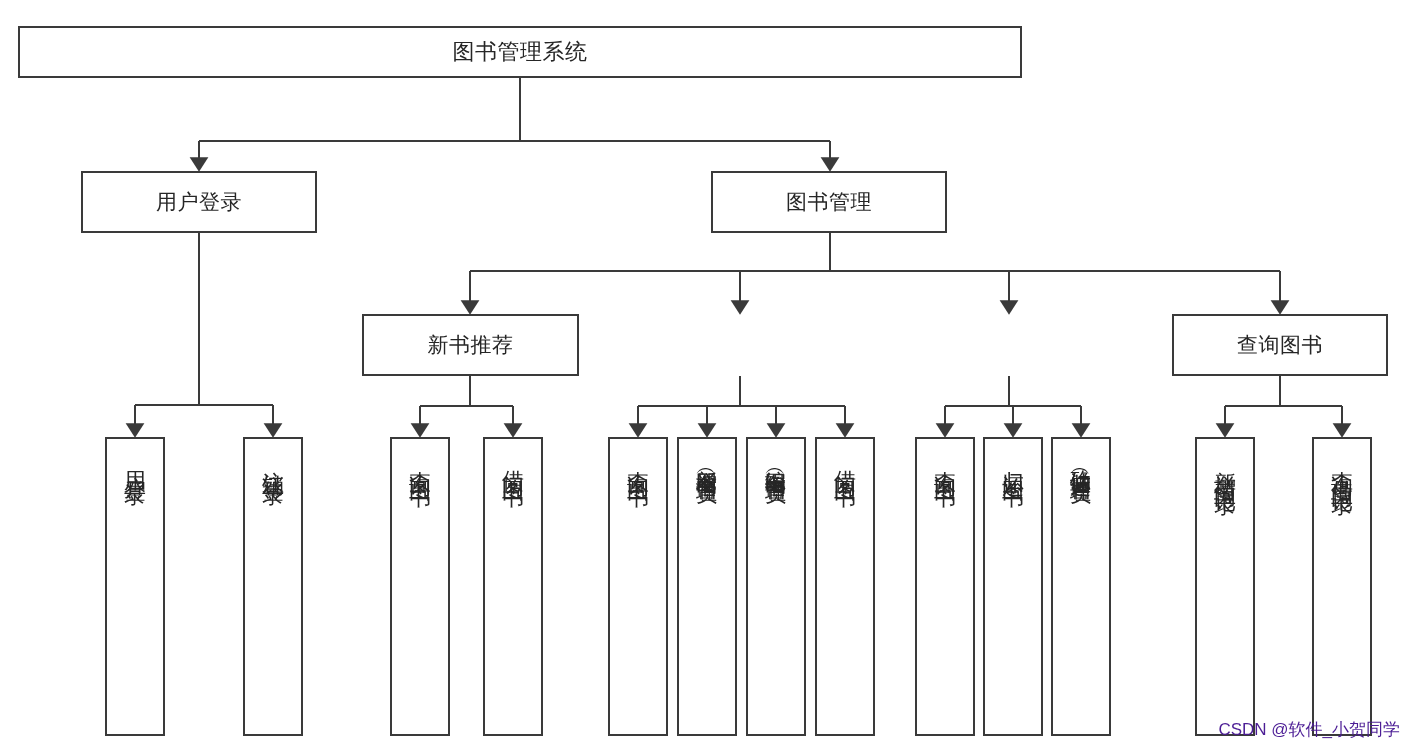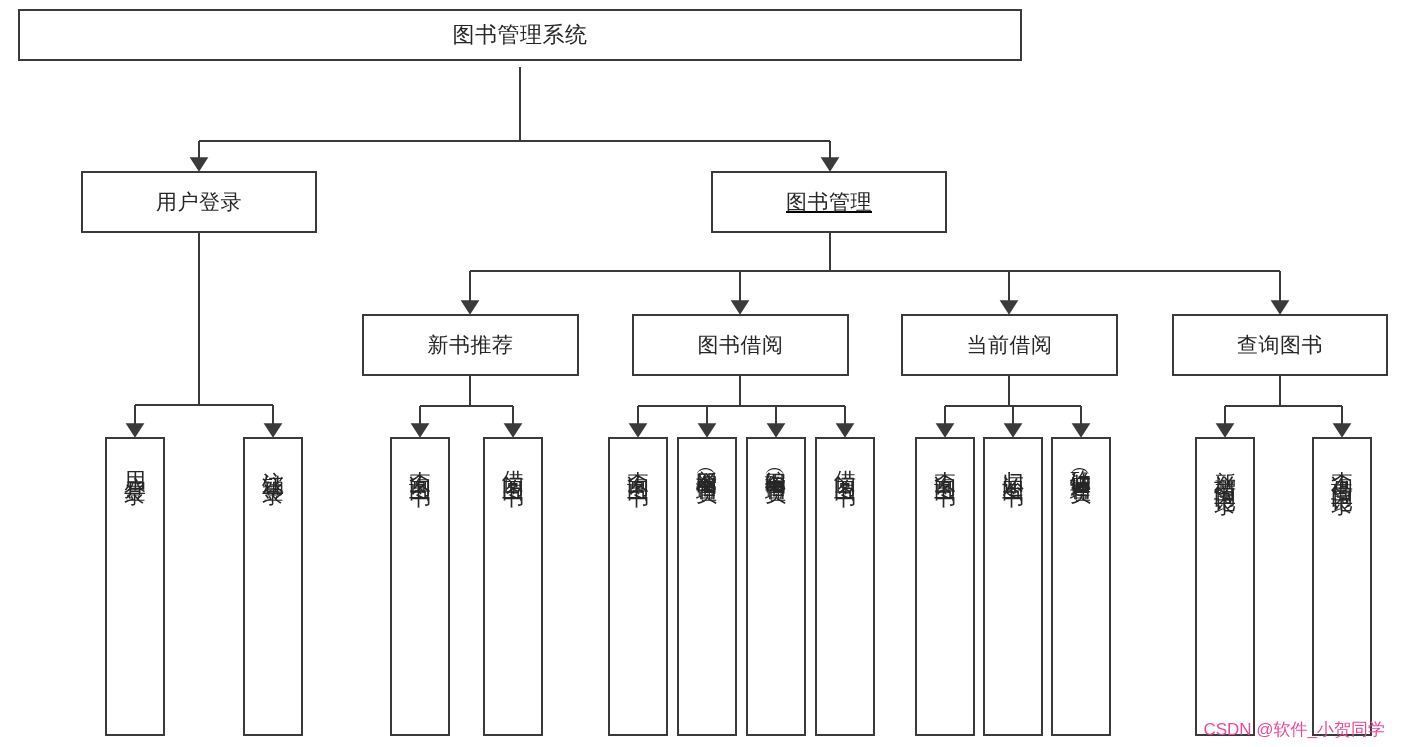--- a/index.html
+++ b/index.html
@@ -60,24 +60,24 @@
     font-size: 22px;
     letter-spacing: 5px;
     line-height: 1;
   }
   .node-box.vertical.long .node-label {
     font-size: 21px;
     letter-spacing: 2px;
   }
   .watermark {
     position: absolute;
-    right: 20px;
+    right: 5px;
     bottom: 6px;
     font-size: 17px;
-    color: #ec4899;
+    color: #4c1d95;
     white-space: nowrap;
     user-select: none;
   }
 </style>
 </head>
 <body>
 
 <div id="diagram-root">
 
   <svg id="diagram-svg" viewBox="0 0 1405 747">
@@ -135,43 +135,37 @@
     </g>
 
     <g stroke="#3a3a3a" stroke-width="2.6" fill="none" shape-rendering="crispEdges">
       <path d="M1280,376 L1280,406"></path>
       <path d="M1225,406 L1342,406"></path>
       <path d="M1225,406 L1225,429" marker-end="url(#arrowhead)"></path>
       <path d="M1342,406 L1342,429" marker-end="url(#arrowhead)"></path>
     </g>
   </svg>
 
-  <div class="node-box root" style="left:18px; top:9px; width:1004px; height:52px;">
+  <div class="node-box root" style="left:18px; top:26px; width:1004px; height:52px;">
     <span class="node-label">图书管理系统</span>
   </div>
 
   <div class="node-box horizontal" style="left:81px; top:171px; width:236px; height:62px;">
     <span class="node-label">用户登录</span>
   </div>
 
-  <div class="node-box horizontal" style="left:711px; top:171px; width:236px; height:62px;text-decoration:underline;">
+  <div class="node-box horizontal" style="left:711px; top:171px; width:236px; height:62px;">
     <span class="node-label">图书管理</span>
   </div>
 
   <div class="node-box horizontal" style="left:362px; top:314px; width:217px; height:62px;font-family:Liberation Serif, serif;">
     <span class="node-label">新书推荐</span>
   </div>
 
-  <div class="node-box horizontal" style="left:632px; top:314px; width:217px; height:62px;">
-    <span class="node-label">图书借阅</span>
-  </div>
-
-  <div class="node-box horizontal" style="left:901px; top:314px; width:217px; height:62px;">
-    <span class="node-label">当前借阅</span>
-  </div>
+
 
   <div class="node-box horizontal" style="left:1172px; top:314px; width:216px; height:62px;">
     <span class="node-label">查询图书</span>
   </div>
 
   <div class="node-box vertical" style="left:105px; top:437px; width:60px; height:299px;">
     <span class="node-label">用户登录</span>
   </div>
 
   <div class="node-box vertical" style="left:243px; top:437px; width:60px; height:299px;">

